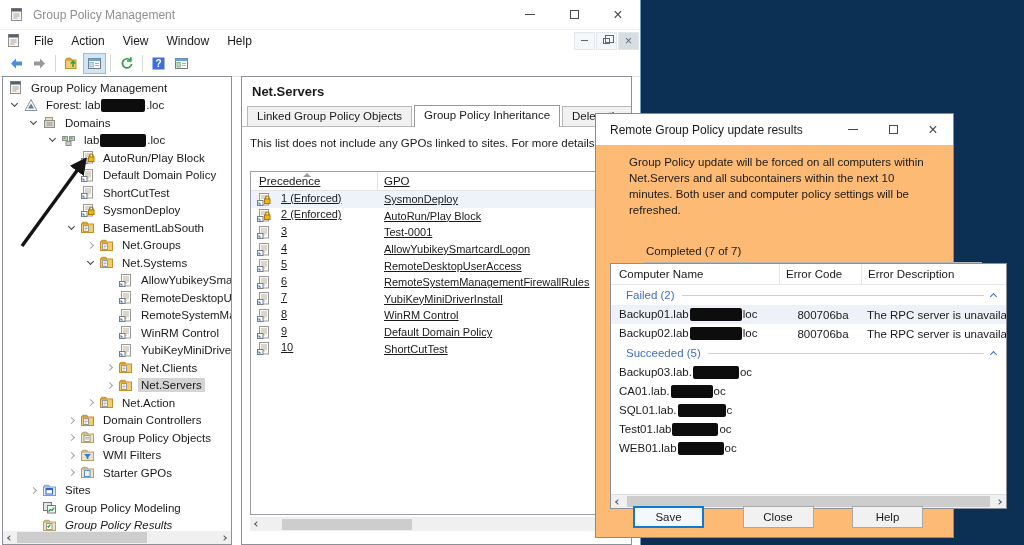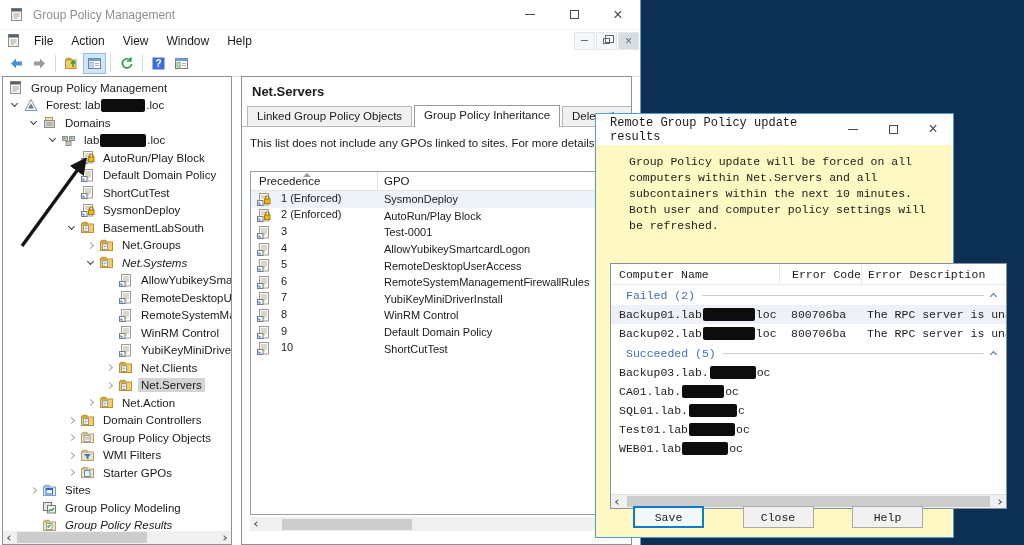--- a/index.html
+++ b/index.html
@@ -48,47 +48,47 @@
   .sb-arrow { width:14px; height:13px; display:flex; align-items:center; justify-content:center; flex:none; }
   .sb-left { width:4px; height:4px; border-left:1.4px solid #5a5a5a; border-bottom:1.4px solid #5a5a5a; transform:rotate(45deg); }
   .sb-right { width:4px; height:4px; border-right:1.4px solid #5a5a5a; border-top:1.4px solid #5a5a5a; transform:rotate(45deg); }
   .sb-thumb { height:11px; background:#cdcdcd; }
   .right-pane { position:absolute; left:241px; top:76px; width:391px; bottom:0; background:#fff; border:1px solid #8c9199; overflow:hidden; }
   .pane-header { font-size:13px; font-weight:bold; padding:7px 10px 4px; }
   .tabs { display:flex; padding-left:5px; border-bottom:1px solid #b8b8b8; align-items:flex-end; margin-top:2px; }
   .tab { padding:3px 9px 4px; font-size:11.5px; border:1px solid #b8b8b8; border-bottom:none; background:#f1f1f1; margin-right:2px; white-space:nowrap; }
   .tab.active { background:#fff; margin-bottom:-1px; padding-bottom:6px; border-color:#9a9a9a; }
   .note { font-size:11.5px; padding:10px 8px 0; white-space:nowrap; overflow:hidden; }
-  .gpo-table { position:absolute; left:8px; top:94px; width:500px; bottom:29px; border:1px solid #9a9fa5; background:#fff; overflow:hidden; }
+  .gpo-table { position:absolute; left:8px; top:94px; width:500px; bottom:29px; border:1px solid #9a9fa5; background:#fff; overflow:hidden;text-decoration:underline; }
   .gpo-header { height:19px; display:flex; align-items:center; border-bottom:1px solid #e3e3e3; font-size:11.5px; position:relative; }
   .gpo-h1 { width:127px; padding-left:8px; border-right:1px solid #e3e3e3; height:100%; display:flex; align-items:center; position:relative; }
   .gpo-h2 { padding-left:6px; flex:1; }
   .sort-up { position:absolute; top:1px; left:52px; width:0; height:0; border-left:4px solid transparent; border-right:4px solid transparent; border-bottom:4px solid #9a9a9a; }
   .gpo-row { height:16.6px; display:flex; align-items:center; font-size:11px; white-space:nowrap; }
   .gpo-row.shaded { background:#eef3fa; }
   .gpo-c1 { width:127px; display:flex; align-items:flex-start; padding-left:4px; flex:none; }
   .gpo-c1 .t-icon { margin-right:0; }
   .prec-text { margin-left:9px; }
   .gpo-c2 { padding-left:6px; }
   .rp-hscroll { position:absolute; left:8px; right:0; bottom:13px; height:14px; background:#f0f0f0; display:flex; align-items:center; }
   
   .anno { position:absolute; left:0; top:0; width:1024px; height:545px; z-index:5; pointer-events:none; }
   
-  .dialog { position:absolute; left:595px; top:113px; width:359px; height:425px; background:#fef9c3; border:1px solid #4f9bd5; z-index:10;font-family:Liberation Mono, monospace; }
+  .dialog { position:absolute; left:595px; top:113px; width:359px; height:425px; background:#fdba74; border:1px solid #4f9bd5; z-index:10; }
   .dlg-titlebar { height:31px; background:#fff; display:flex; align-items:center; }
   .dlg-title { font-size:12px; margin-left:14px; flex:1; }
   .dlg-btn { width:40px; height:31px; display:flex; align-items:center; justify-content:center; }
   .dlg-body-text { margin:9px 22px 0 33px; font-size:11.5px; line-height:1.4; }
   .progress-label { margin:27px 0 5px 50px; font-size:11.5px; }
   .progress { margin-left:48px; width:338px; height:15px; border:1px solid #b6b6b6; background:#e6e6e6; }
   .progress-fill { height:100%; background:#2eb33f; }
   .results { position:absolute; left:14px; top:149px; width:397px; height:246px; background:#fff; border:1px solid #8c9199; font-size:11.5px; overflow:hidden; }
   .res-header { height:21px; display:flex; align-items:center; border-bottom:1px solid #e8e8e8; }
   .res-c1 { width:168px; padding-left:8px; flex:none; }
-  .res-c2 { width:82px; padding-left:12px; flex:none; }
+  .res-c2 { width:82px; padding-left:6px; flex:none;text-align:center; }
   .res-c3 { flex:1; padding-left:6px; }
   .res-header .res-c2, .res-header .res-c3 { border-left:1px solid #e8e8e8; height:100%; display:flex; align-items:center; }
   .res-group { height:20px; display:flex; align-items:center; color:#3f6fbe;text-align:right; }
   .res-group .g-label { padding-left:15px; white-space:nowrap; }
   .g-line { flex:1; height:1px; background:#cfcfcf; margin:0 7px; }
   .chev-up-blue { width:5px; height:5px; border-left:1.6px solid #3f6fbe; border-top:1.6px solid #3f6fbe; transform:rotate(45deg); margin:2px 10px 0 0; flex:none; }
   .res-row { height:19px; display:flex; align-items:center; white-space:nowrap; }
   .res-row.shaded { background:#eef2f8; }
   .res-hscroll { position:absolute; left:0; right:0; bottom:0; height:14px; background:#f0f0f0; display:flex; align-items:center; border-top:1px solid #e0e0e0; }
   .res-hscroll .sb-thumb { flex:1; margin:0 2px; }
@@ -322,21 +322,21 @@
           <span class="t-icon">
             <svg width="15" height="15" viewBox="0 0 15 15">
               <path d="M1.5 4.5 l1.2-2.2 H7 l1 2.2" fill="#e7b34b" stroke="#c39023"></path>
               <rect x="1.5" y="4" width="12" height="8.5" fill="#f3cd6d" stroke="#c39023"></rect>
               <rect x="3.5" y="5.5" width="5" height="6" fill="#fff" stroke="#9a9a9a"></rect>
               <path d="M4.5 7h3M4.5 8.5h3M4.5 10h2" stroke="#b5b5b5"></path>
             </svg>
           </span>
           <span class="label-wrap"><span>Net.Groups</span></span>
         </div>
-        <div class="tree-row" style="padding-left: 80px; font-style: italic;">
+        <div class="tree-row" style="padding-left: 80px;">
           <span class="chev-slot">
             <span class="chev-open"></span>
           </span>
           <span class="t-icon">
             <svg width="15" height="15" viewBox="0 0 15 15">
               <path d="M1.5 4.5 l1.2-2.2 H7 l1 2.2" fill="#e7b34b" stroke="#c39023"></path>
               <rect x="1.5" y="4" width="12" height="8.5" fill="#f3cd6d" stroke="#c39023"></rect>
               <rect x="3.5" y="5.5" width="5" height="6" fill="#fff" stroke="#9a9a9a"></rect>
               <path d="M4.5 7h3M4.5 8.5h3M4.5 10h2" stroke="#b5b5b5"></path>
             </svg>

